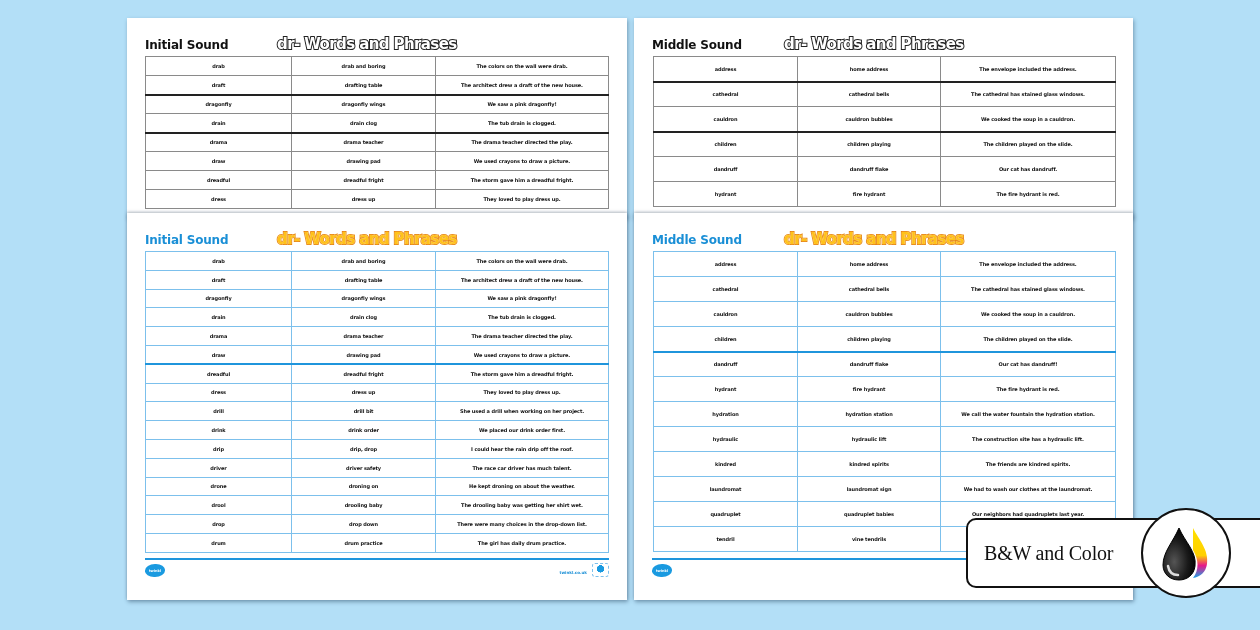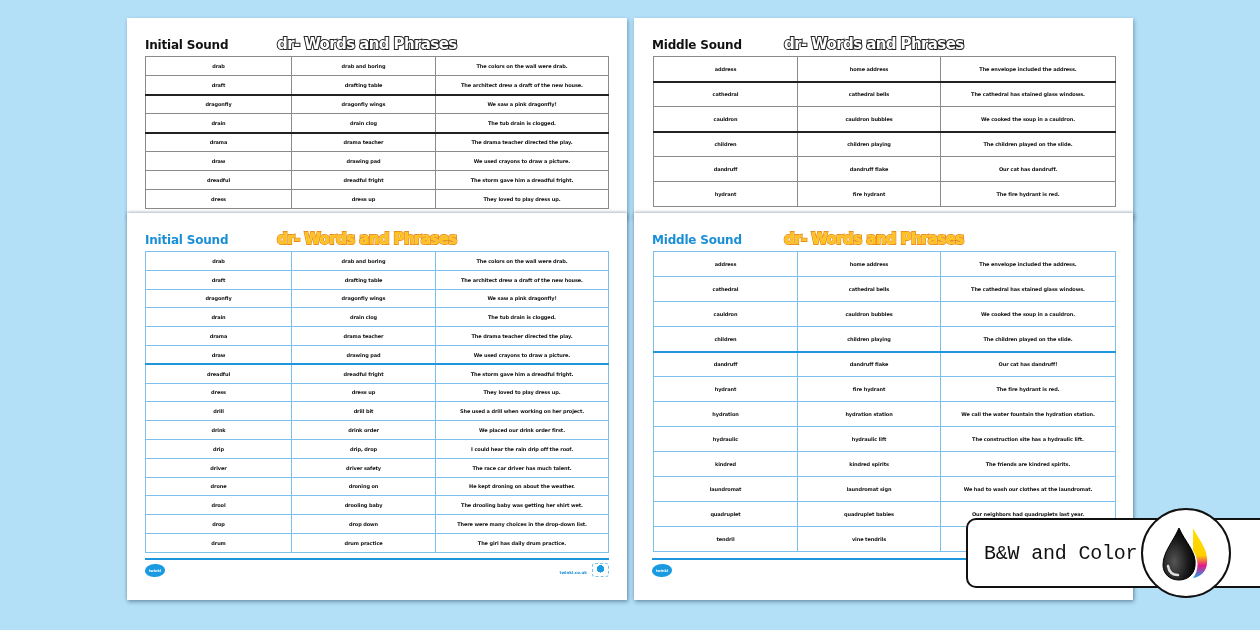--- a/index.html
+++ b/index.html
@@ -122,21 +122,21 @@
     position: absolute;
     left: 966px; top: 518px;
     width: 320px; height: 70px;
     background: #fff;
     border: 2px solid #111;
     border-radius: 10px;
   }
   .badge-label {
     position: absolute;
     left: 16px; top: 22px;
-    font-family: Liberation Mono, monospace;
+    font-family: Liberation Serif, serif;
     font-size: 20px;
     color: #111;
     letter-spacing: -0.2px;
   }
   .badge-circle {
     position: absolute;
     left: 1141px; top: 508px;
     width: 90px; height: 90px;
     border-radius: 50%;
     background: #fff;

